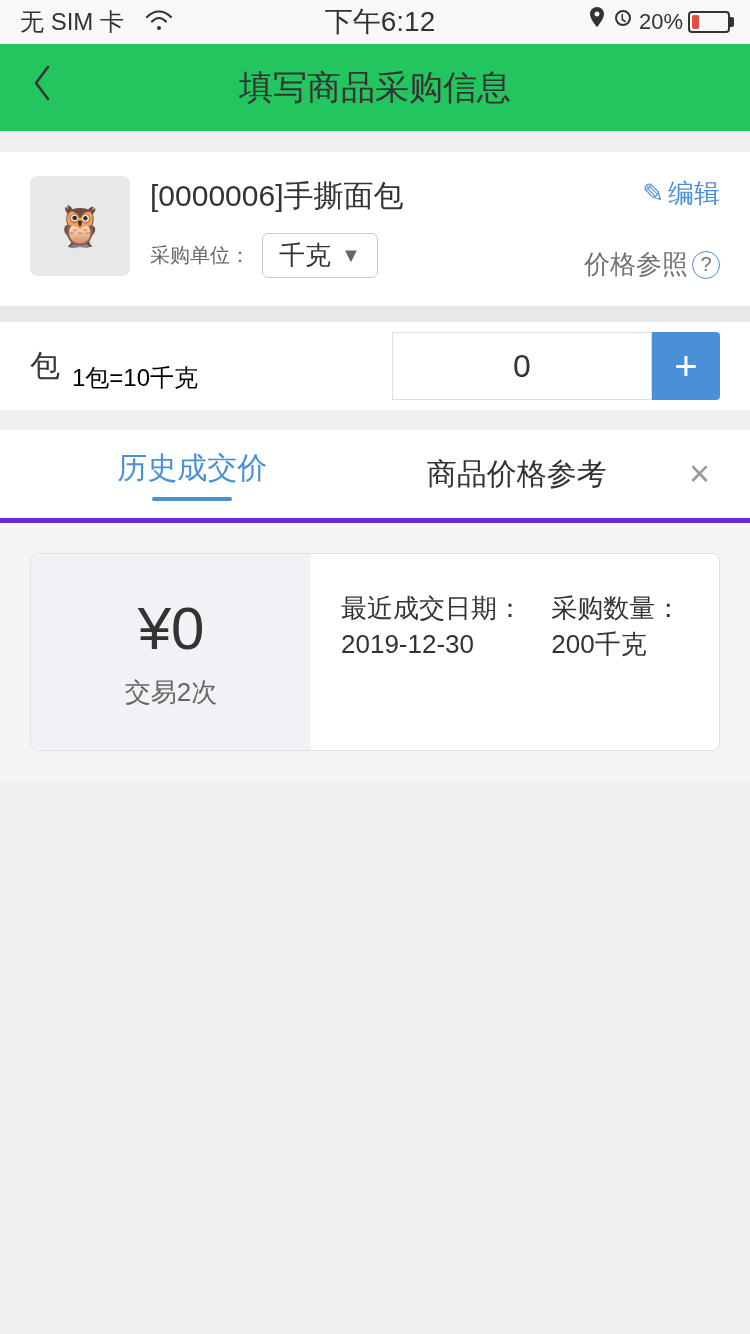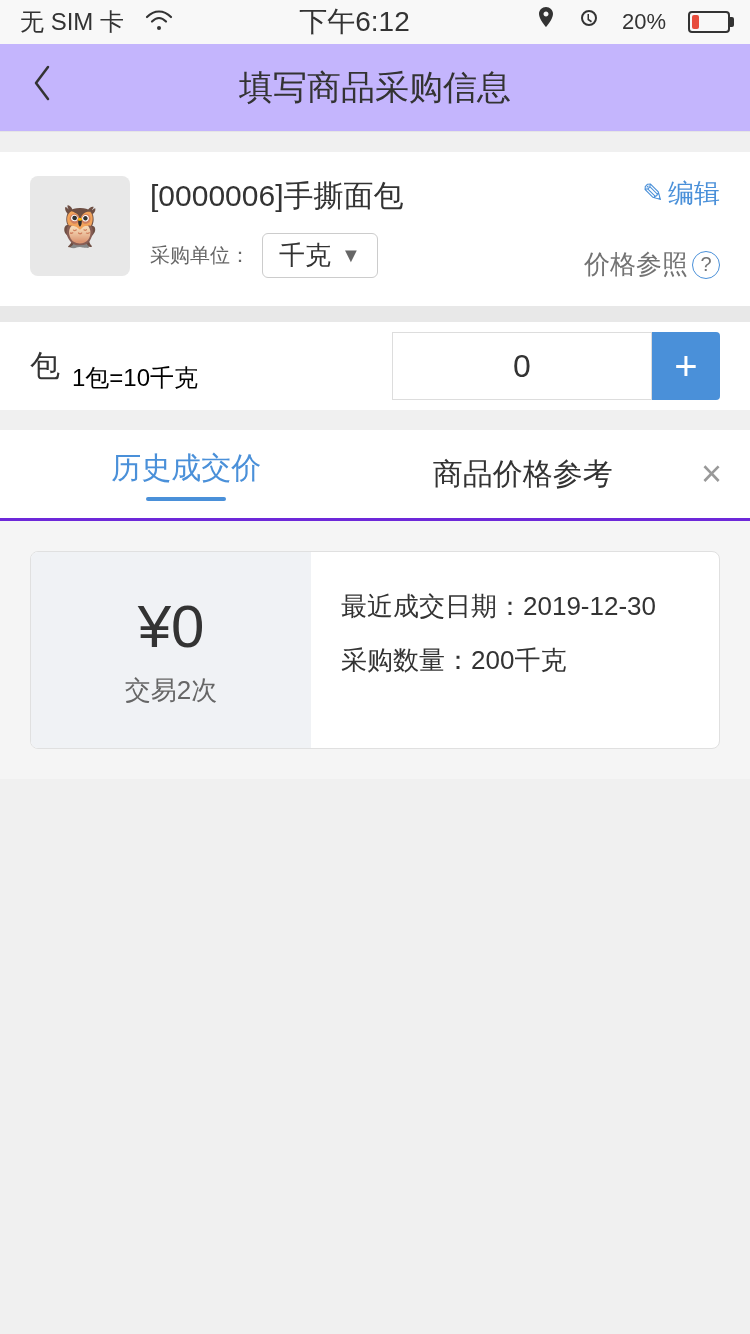--- a/index.html
+++ b/index.html
@@ -31,21 +31,21 @@
       color: #333;
     }
     .status-center {
       font-size: 28px;
       font-weight: 500;
       color: #333;
     }
     .status-right {
       display: flex;
       align-items: center;
-      gap: 22px;
+      gap: 5px;
       font-size: 22px;
       color: #333;
     }
     .battery-icon {
       width: 42px;
       height: 22px;
       border: 2px solid #333;
       border-radius: 4px;
       position: relative;
       display: inline-flex;
@@ -67,21 +67,21 @@
       width: 20%;
       height: 100%;
       background: #e74c3c;
       border-radius: 2px;
     }
 
     
     .nav-bar {
       width: 750px;
       height: 88px;
-      background: #c4b5fd;
+      background: #22c55e;
       display: flex;
       align-items: center;
       justify-content: center;
       position: relative;
       border-bottom: 1px solid #e5e5e5;
     }
     .nav-back {
       position: absolute;
       left: 30px;
       font-size: 36px;
@@ -235,23 +235,23 @@
       cursor: pointer;
       border-radius: 0 4px 4px 0;
     }
 
     
     .tabs-bar {
       background: #fff;
       margin-top: 20px;
       display: flex;
       align-items: center;
-      border-bottom: 3px solid #6d28d9;
+      border-bottom: 5px solid #6d28d9;
       position: relative;
-      padding: 0 18px;
+      padding: 0 30px;
     }
     .tab-item {
       flex: 1;
       height: 88px;
       display: flex;
       flex-direction: column;
       align-items: center;
       justify-content: center;
       gap: 8px;
       cursor: pointer;
@@ -308,21 +308,21 @@
       font-weight: 400;
     }
     .price-count {
       font-size: 26px;
       color: #666;
     }
     .price-right-panel {
       flex: 1;
       padding: 36px 30px;
       display: flex;
-      flex-direction: column;
+      flex-direction: row;
       gap: 18px;
     }
     .price-detail-row {
       font-size: 26px;
       color: #333;
       line-height: 1.4;
     }
   </style>
 </head>
 <body>

